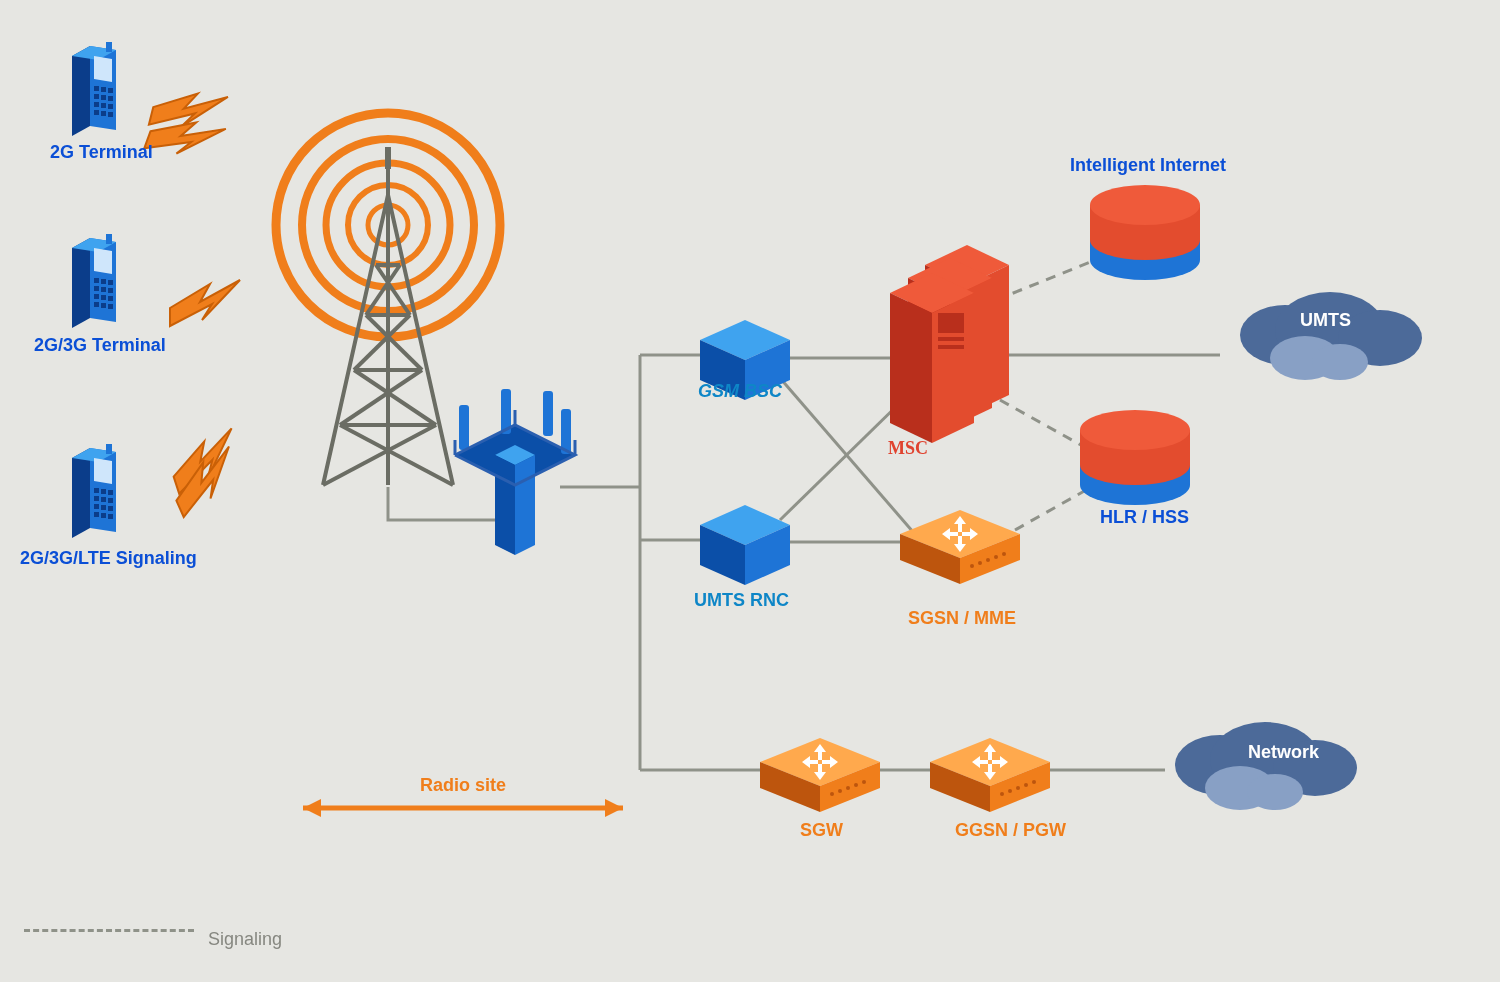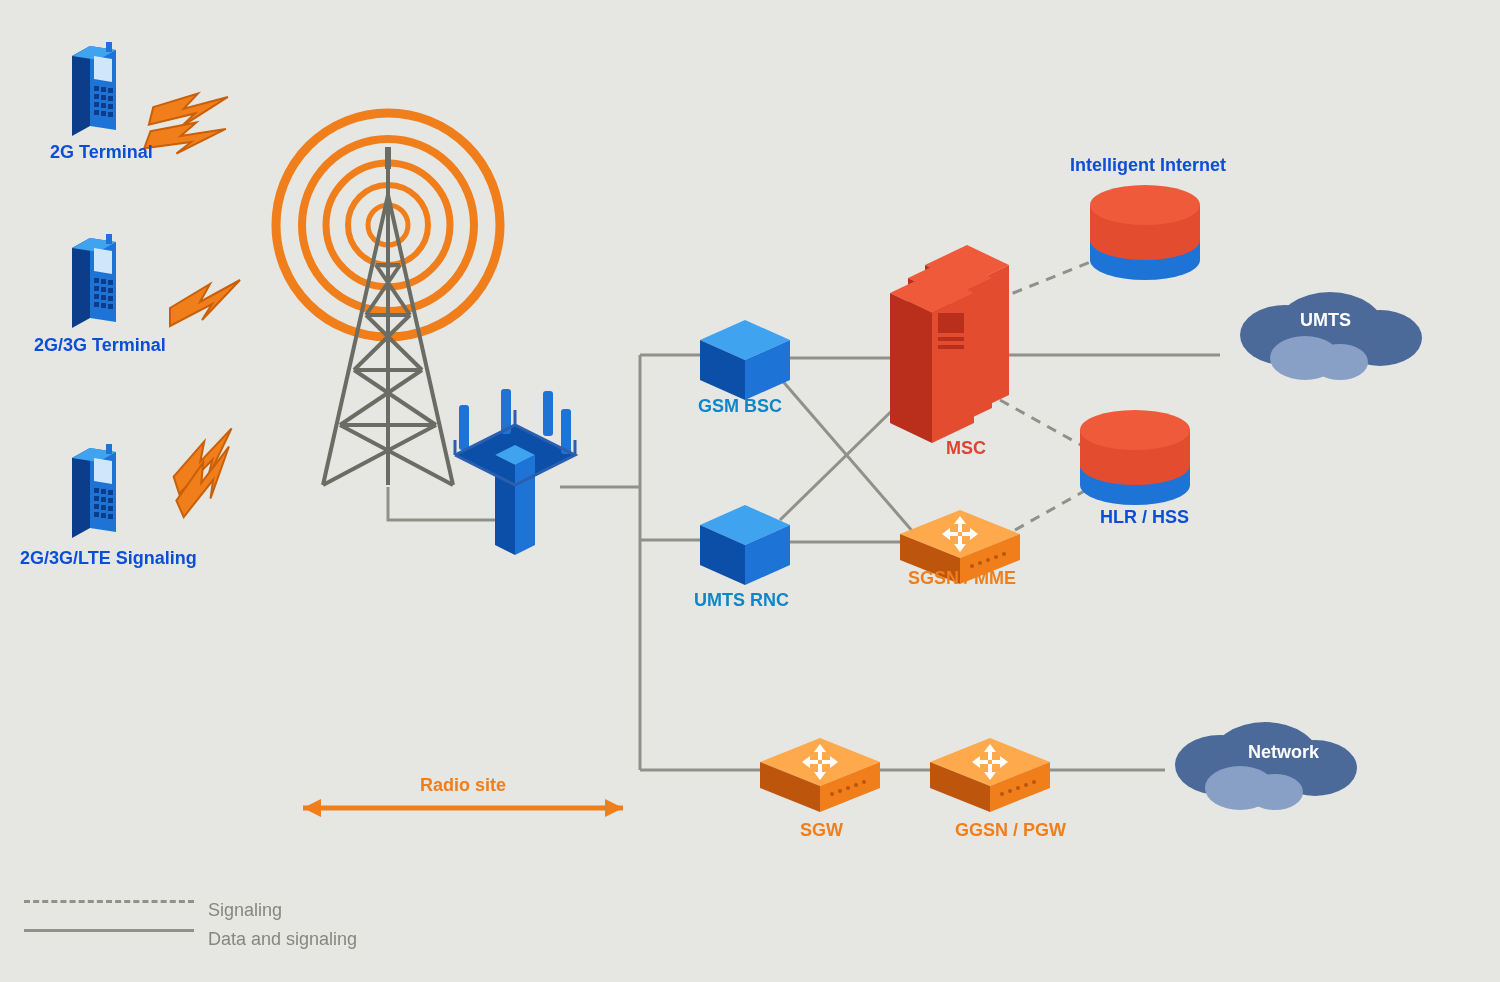--- a/index.html
+++ b/index.html
@@ -286,38 +286,34 @@
       </g>
 </svg>
 
 <div class="label blue" style="left:50px; top:142px;">2G Terminal</div>
 <div class="label blue" style="left:34px; top:335px;">2G/3G Terminal</div>
 <div class="label blue" style="left:20px; top:548px;">2G/3G/LTE Signaling</div>
 
 
 <div class="label orange" style="left:420px; top:775px;">Radio site</div>
 
-<div class="label cyan" style="left:698px; top:396px;">GSM BSC</div>
+<div class="label cyan" style="left:698px; top:381px;font-style:italic;">GSM BSC</div>
 <div class="label cyan" style="left:694px; top:590px;">UMTS RNC</div>
 
-<div class="label red" style="left:946px; top:438px;">MSC</div>
-<div class="label orange" style="left:908px; top:568px;">SGSN / MME</div>
+<div class="label red" style="left:888px; top:438px;font-family:Liberation Serif, serif;">MSC</div>
+<div class="label orange" style="left:908px; top:608px;">SGSN / MME</div>
 <div class="label orange" style="left:800px; top:820px;">SGW</div>
 <div class="label orange" style="left:935px; top:820px;margin-left:20px;">GGSN / PGW</div>
 
 <div class="label blue" style="left:1070px; top:155px;">Intelligent Internet</div>
 <div class="label blue" style="left:1100px; top:507px;">HLR / HSS</div>
 
 <div class="label" style="left:1300px; top:310px; color:#ffffff; font-weight:600;">UMTS</div>
 <div class="label" style="left:1248px; top:742px; color:#ffffff; font-weight:600;">Network</div>
 
 <div class="legend">
   <div class="legend-row">
     <div class="legend-line"></div>
     <div class="legend-text">Signaling</div>
   </div>
-  <div class="legend-row">
-    <div class="legend-line solid"></div>
-    <div class="legend-text">Data and signaling</div>
-  </div>
 </div>
 
 </div>
 
 </body></html>

